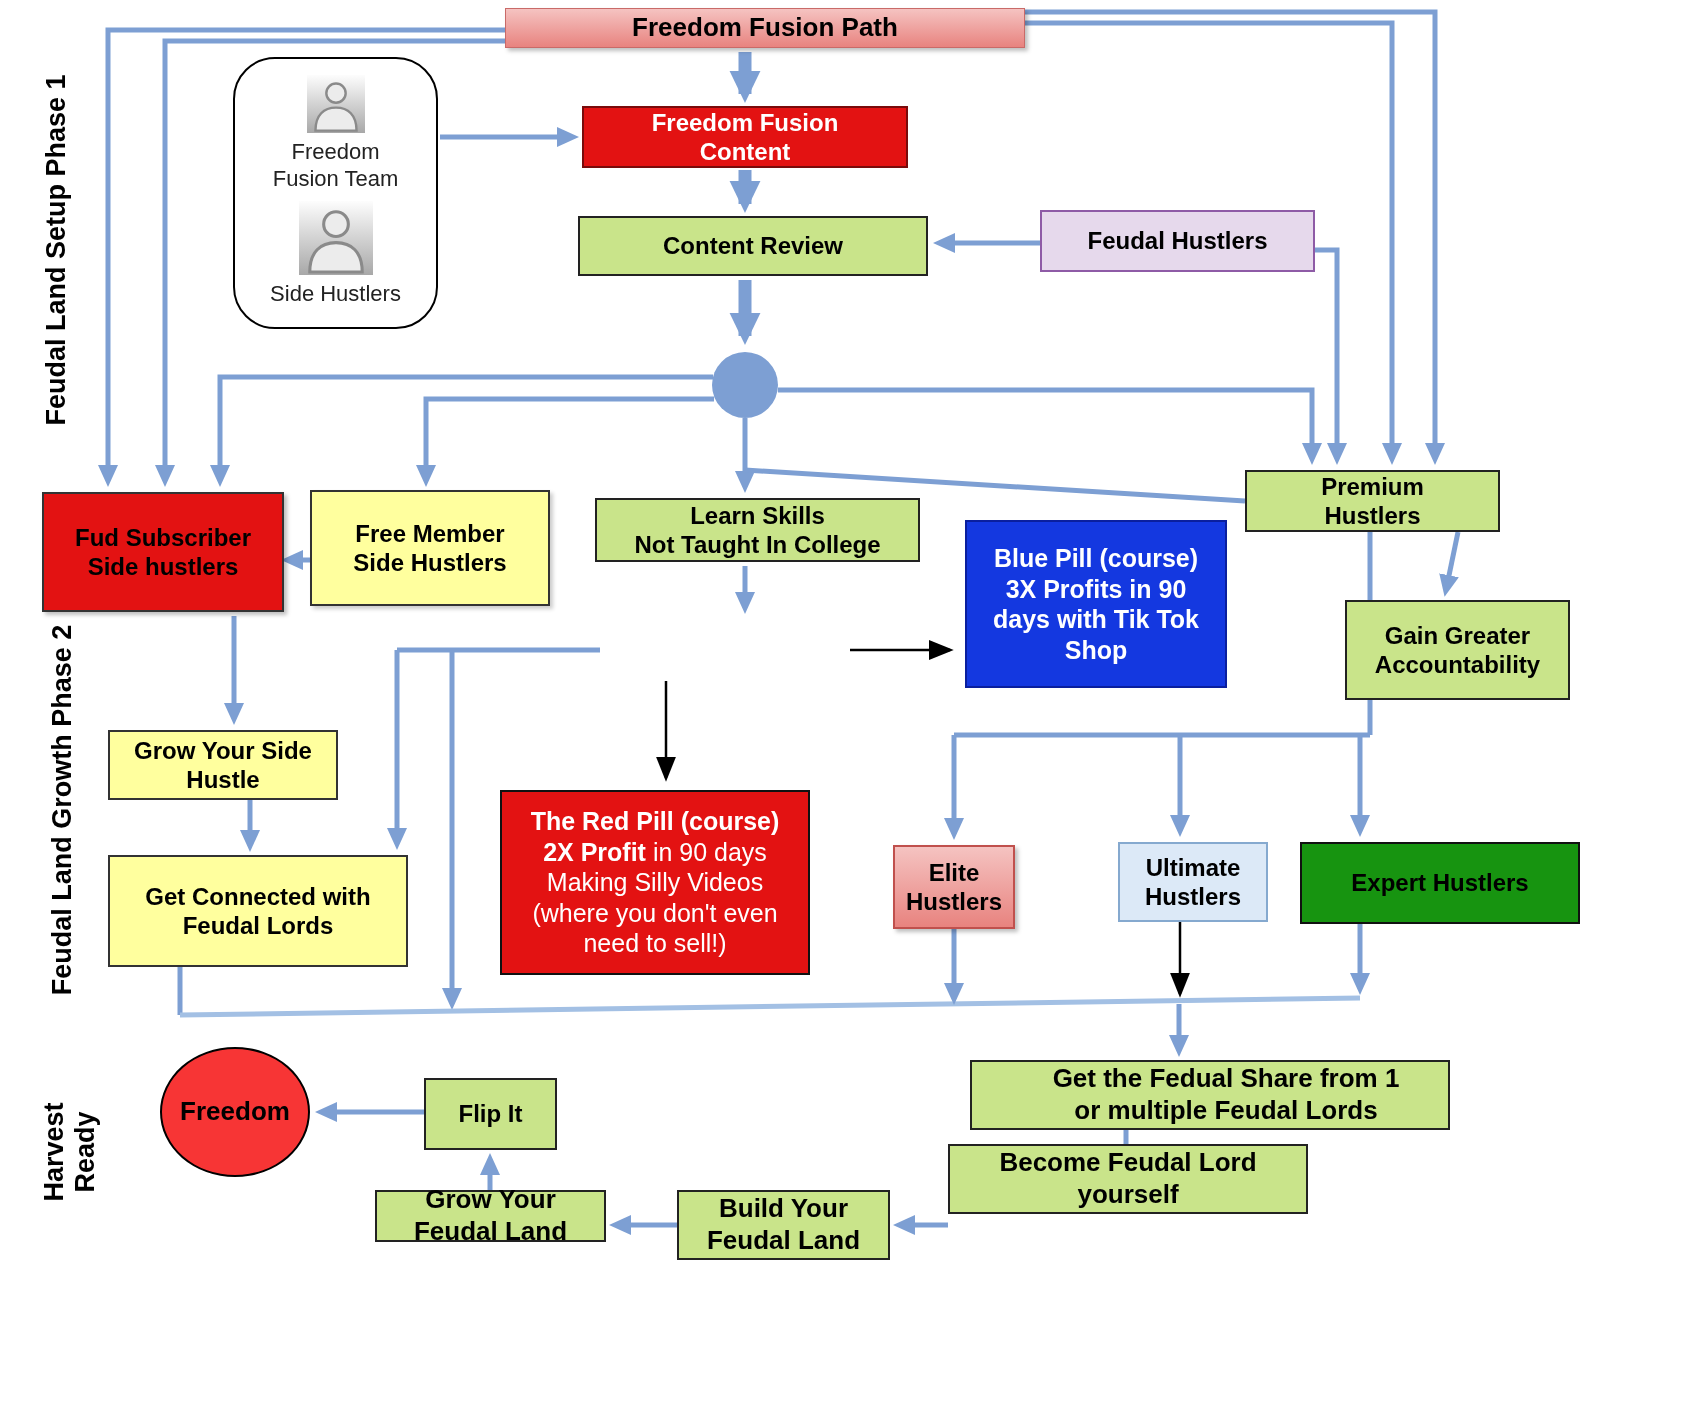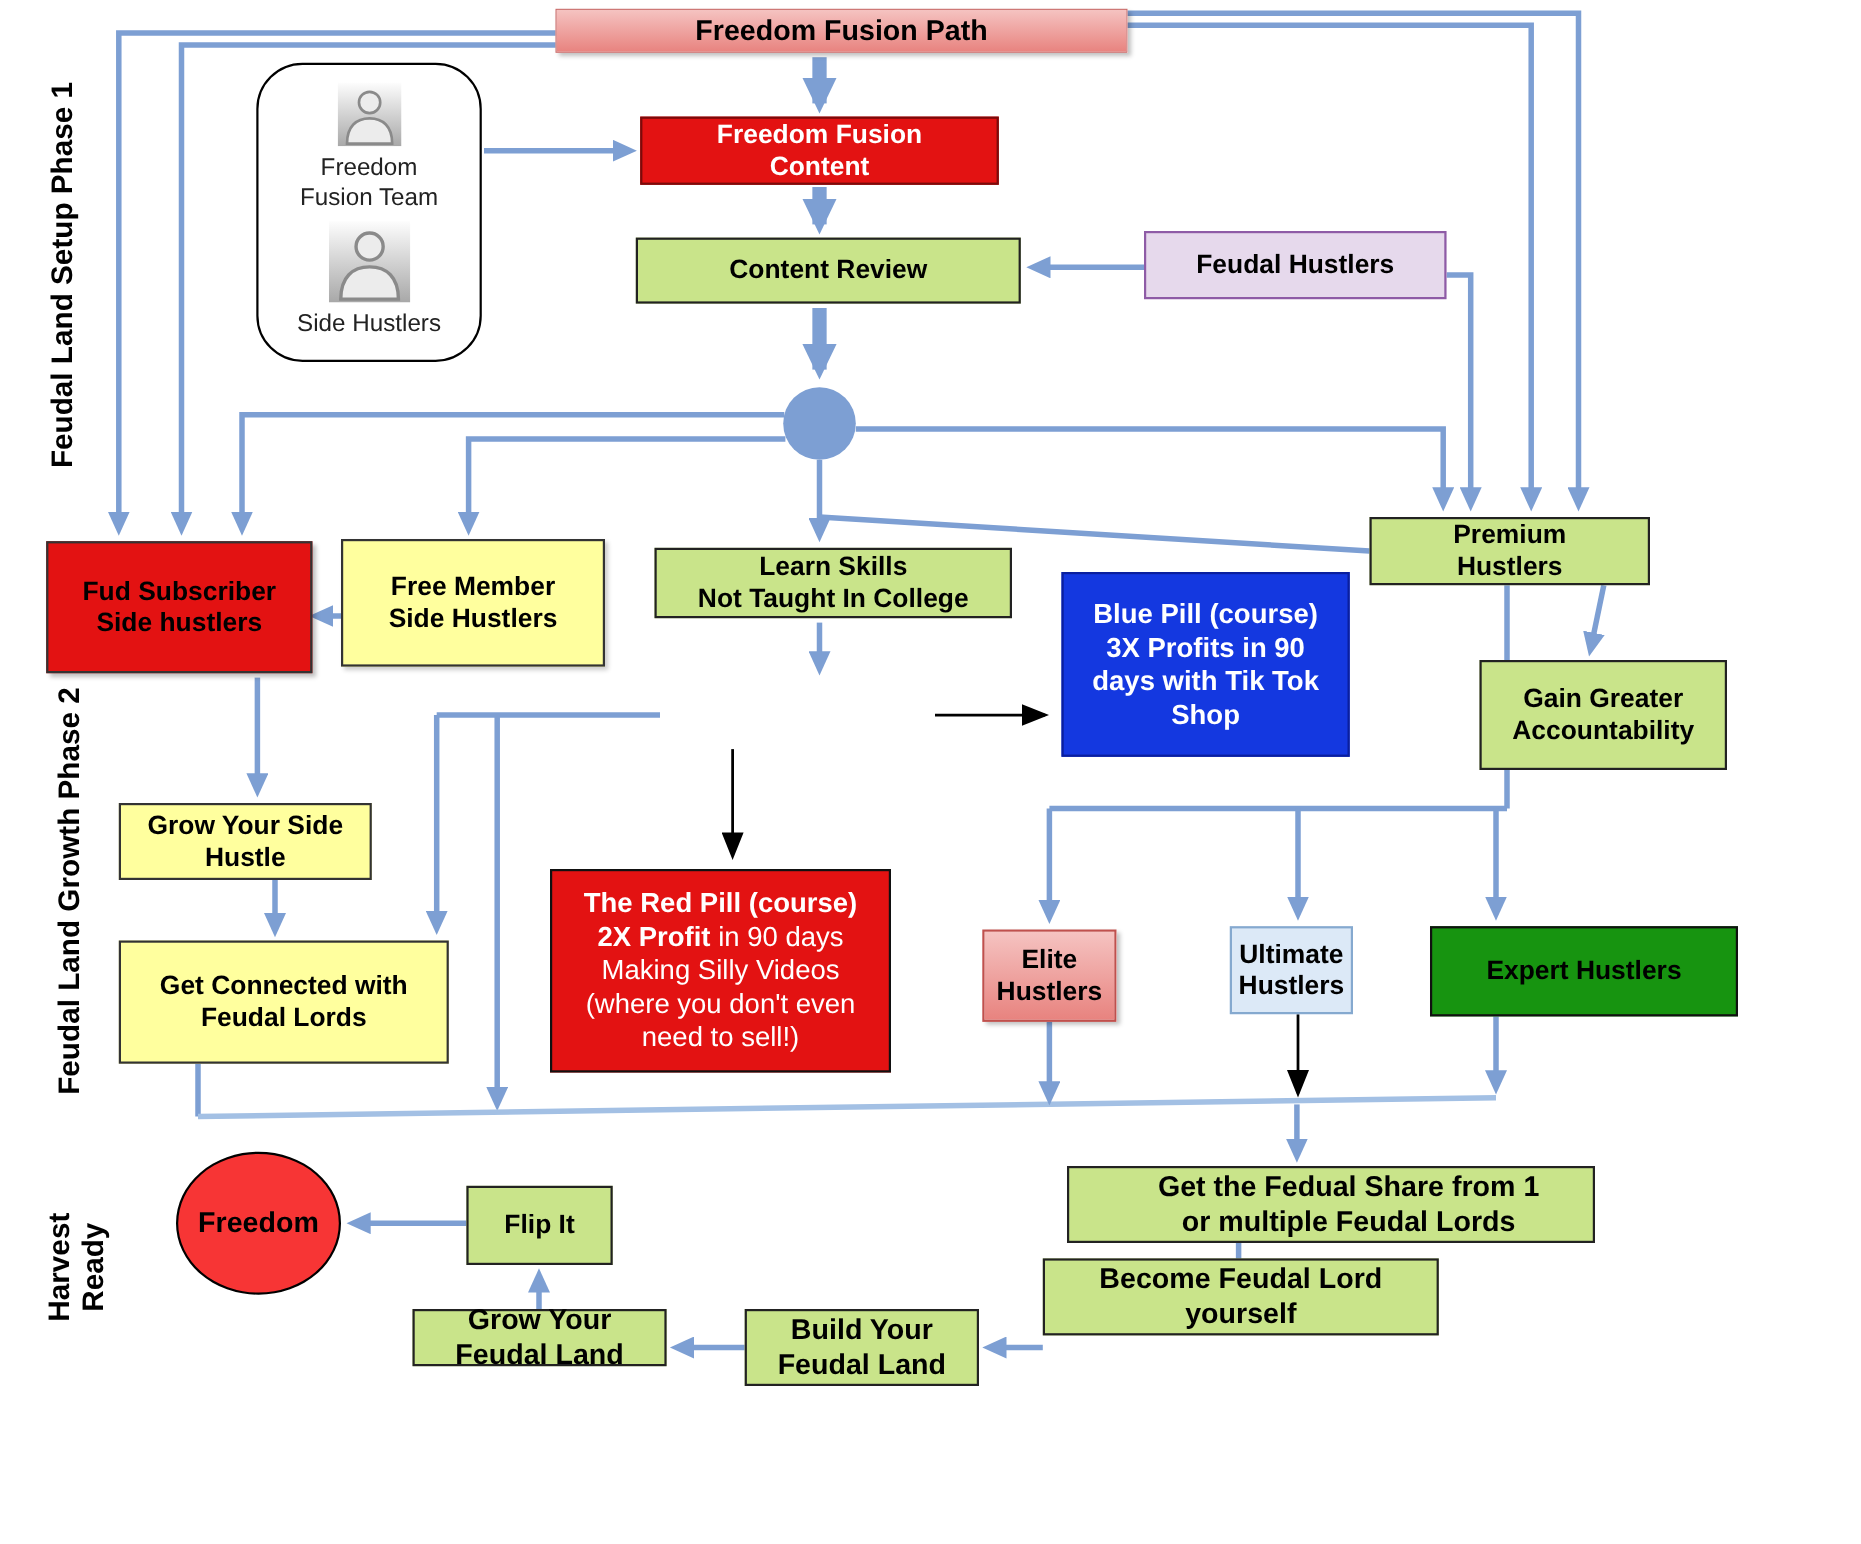--- a/index.html
+++ b/index.html
@@ -41,21 +41,21 @@
   .gain{left:1345px;top:600px;width:225px;height:100px;background:var(--green_box);border:2px solid #222;}
   .unlock{left:600px;top:617px;width:250px;height:64px;background:var(--green_box);border:2px solid #222;}
   .growside{left:108px;top:730px;width:230px;height:70px;background:var(--yellow_box);border:2px solid #333;}
   .getconn{left:108px;top:855px;width:300px;height:112px;background:var(--yellow_box);border:2px solid #333;}
   .redpill{left:500px;top:790px;width:310px;height:185px;background:var(--red_box);
        border:2.5px solid #111;color:#fff;flex-direction:column;font-size:25px;font-weight:normal;}
   .redpill b{font-weight:bold;}
   .elite{left:893px;top:845px;width:122px;height:84px;
        background:linear-gradient(to bottom,var(--pink_light),var(--pink_dark));
        border:2px solid #c0504d;box-shadow:3px 3px 4px rgba(0,0,0,.25);}
-  .ultimate{left:1118px;top:842px;width:112px;height:80px;background:var(--ltblue_box);
+  .ultimate{left:1118px;top:842px;width:150px;height:80px;background:var(--ltblue_box);
        border:2.5px solid #85a9cf;}
   .expert{left:1300px;top:842px;width:280px;height:82px;background:var(--dkgreen_box);border:2px solid #111;}
   .freedom{left:160px;top:1047px;width:150px;height:130px;border-radius:50%;
        background:var(--freedom_red);border:2.5px solid #000;font-size:26px;}
   .flipit{left:424px;top:1078px;width:133px;height:72px;background:var(--green_box);border:2px solid #222;}
   .getshare{left:970px;top:1060px;width:480px;height:70px;background:var(--green_box);
        border:2.5px solid #222;font-size:26px;padding-left:32px;}
   .growfeudal{left:375px;top:1190px;width:231px;height:52px;background:var(--green_box);
        border:2px solid #222;font-size:26px;}
   .buildfeudal{left:677px;top:1190px;width:213px;height:70px;background:var(--green_box);

